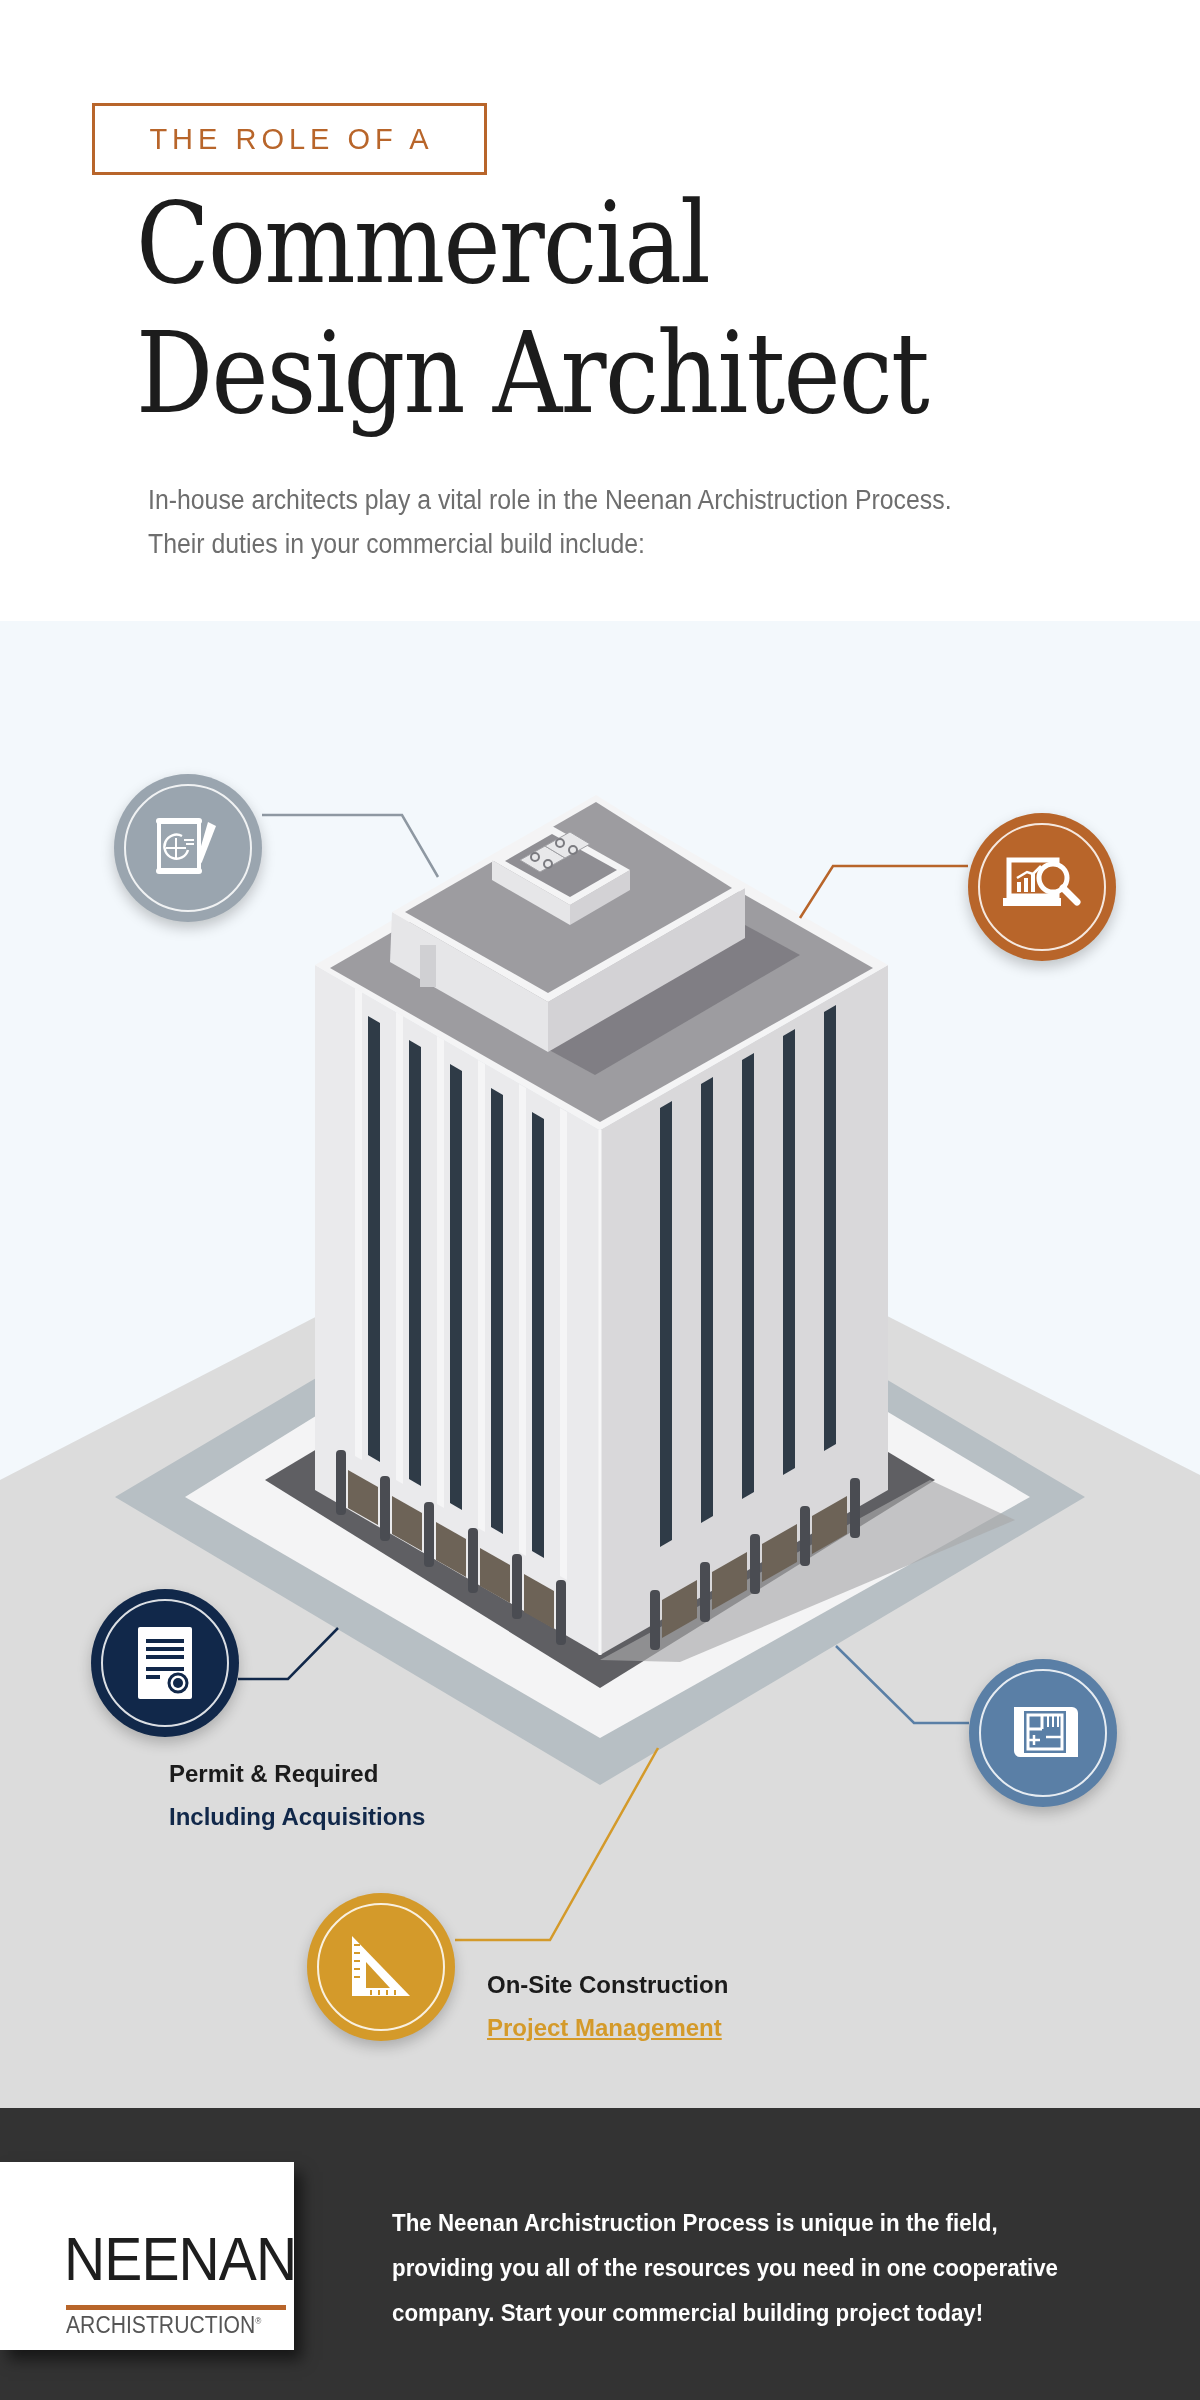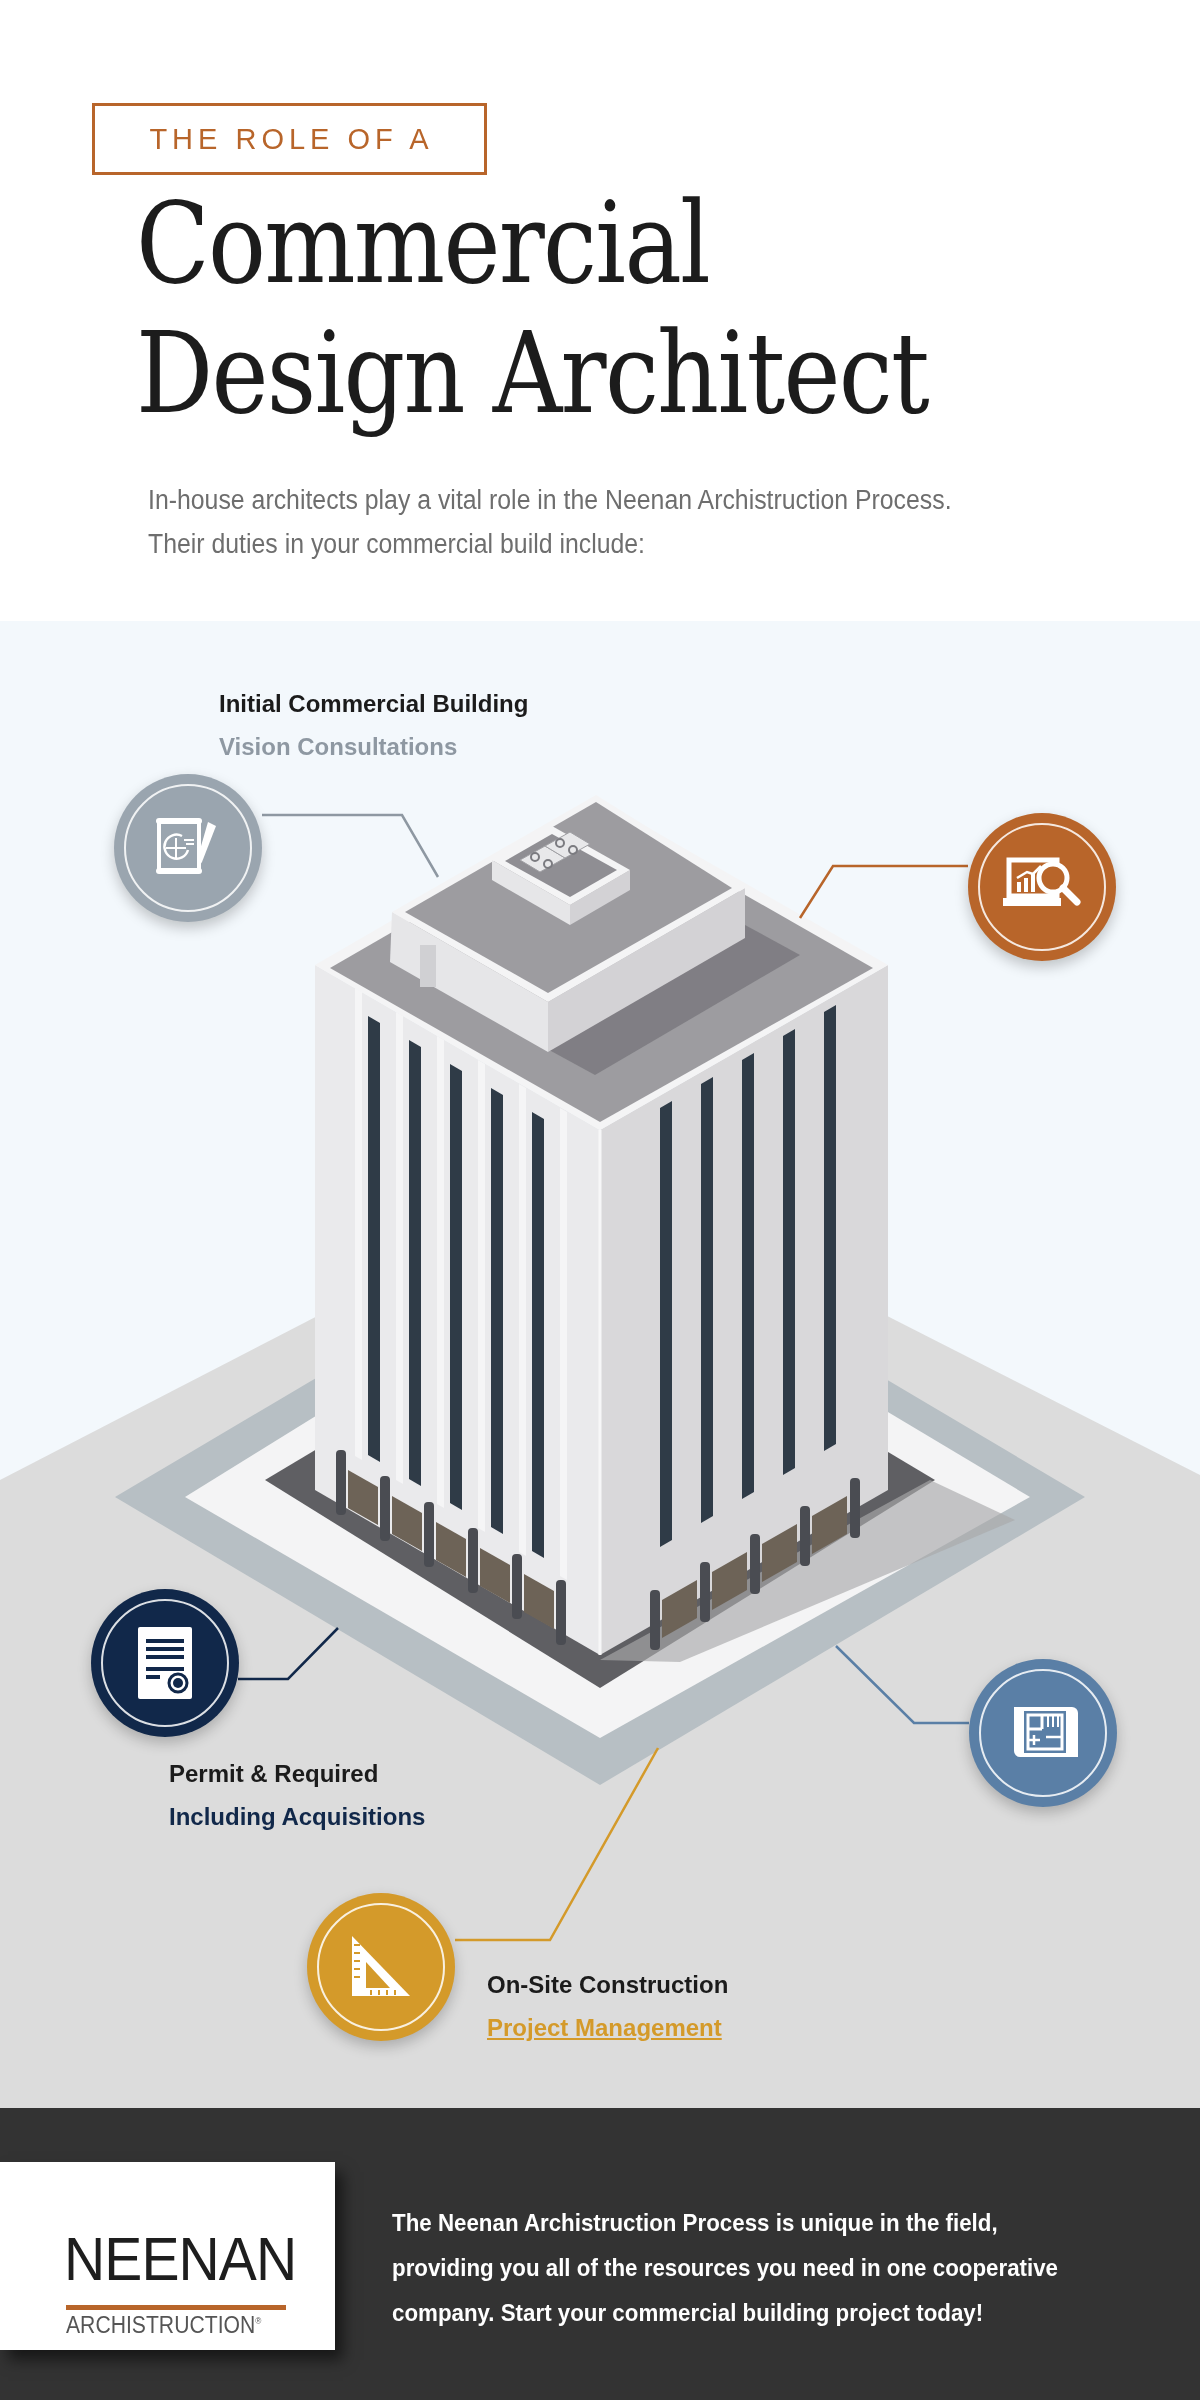--- a/index.html
+++ b/index.html
@@ -52,21 +52,21 @@
   }
   .badge::after {
     content:""; position:absolute; left:10px; top:10px; right:10px; bottom:10px;
     border-radius:50%; border:2px solid rgba(255,255,255,0.85);
   }
   .badge svg { position:relative; z-index:1; }
 
   
   .footer { position:absolute; left:0; top:2108px; width:1200px; height:292px; background:#333333; }
   .logo-box {
-    position:absolute; left:0; top:54px; width:335px; height:188px; background:#ffffff;
+    position:absolute; left:0; top:54px; width:294px; height:188px; background:#ffffff;
     box-shadow:8px 10px 14px rgba(0,0,0,0.55);
   }
   .logo-word {
     position:absolute; left:64px; top:66px; font-family:"Liberation Sans", sans-serif;
     font-size:62px; line-height:62px; color:#1e1e1e; letter-spacing:-1px;
     transform:scaleX(0.92); transform-origin:left top;
   }
   .logo-rule { position:absolute; left:66px; top:143px; width:220px; height:5px; background:#b8652a; }
   .logo-sub {
     position:absolute; left:66px; top:150px; font-size:23px; color:#555555;
@@ -193,24 +193,20 @@
         <circle cx="573" cy="850" r="4"></circle>
     </g>
 
     <polyline points="262,815 402,815 438,877" fill="none" stroke="#8e98a2" stroke-width="2.5"></polyline>
     <polyline points="968,866 833,866 800,918" fill="none" stroke="#b8652a" stroke-width="2.5"></polyline>
     <polyline points="238,1679 288,1679 338,1628" fill="none" stroke="#11284a" stroke-width="2.5"></polyline>
     <polyline points="969,1723 914,1723 836,1646" fill="none" stroke="#5a7fa6" stroke-width="2.5"></polyline>
     <polyline points="455,1940 550,1940 658,1748" fill="none" stroke="#d49a2a" stroke-width="2.5"></polyline>
   </svg>
 
-  <div class="callout" style="left:219px; top:61px;">
-    <span class="c-dark">Initial Commercial Building</span>
-    <span class="c-grey">Vision Consultations</span>
-  </div>
   <div class="badge" style="left:114px; top:153px; background:#9aa5af;">
     <svg width="80" height="80" viewBox="0 0 80 80">
       <rect x="8" y="10" width="46" height="6" rx="3" fill="#fff"></rect>
       <rect x="8" y="60" width="46" height="6" rx="3" fill="#fff"></rect>
       <rect x="11" y="14" width="40" height="48" fill="none" stroke="#fff" stroke-width="4"></rect>
       <path d="M34 28 a12 12 0 1 0 6 14" fill="none" stroke="#fff" stroke-width="2.5"></path>
       <line x1="18" y1="40" x2="38" y2="40" stroke="#fff" stroke-width="2"></line>
       <line x1="28" y1="30" x2="28" y2="50" stroke="#fff" stroke-width="2"></line>
       <line x1="36" y1="32" x2="46" y2="32" stroke="#fff" stroke-width="2"></line>
       <line x1="38" y1="36" x2="46" y2="36" stroke="#fff" stroke-width="2"></line>

